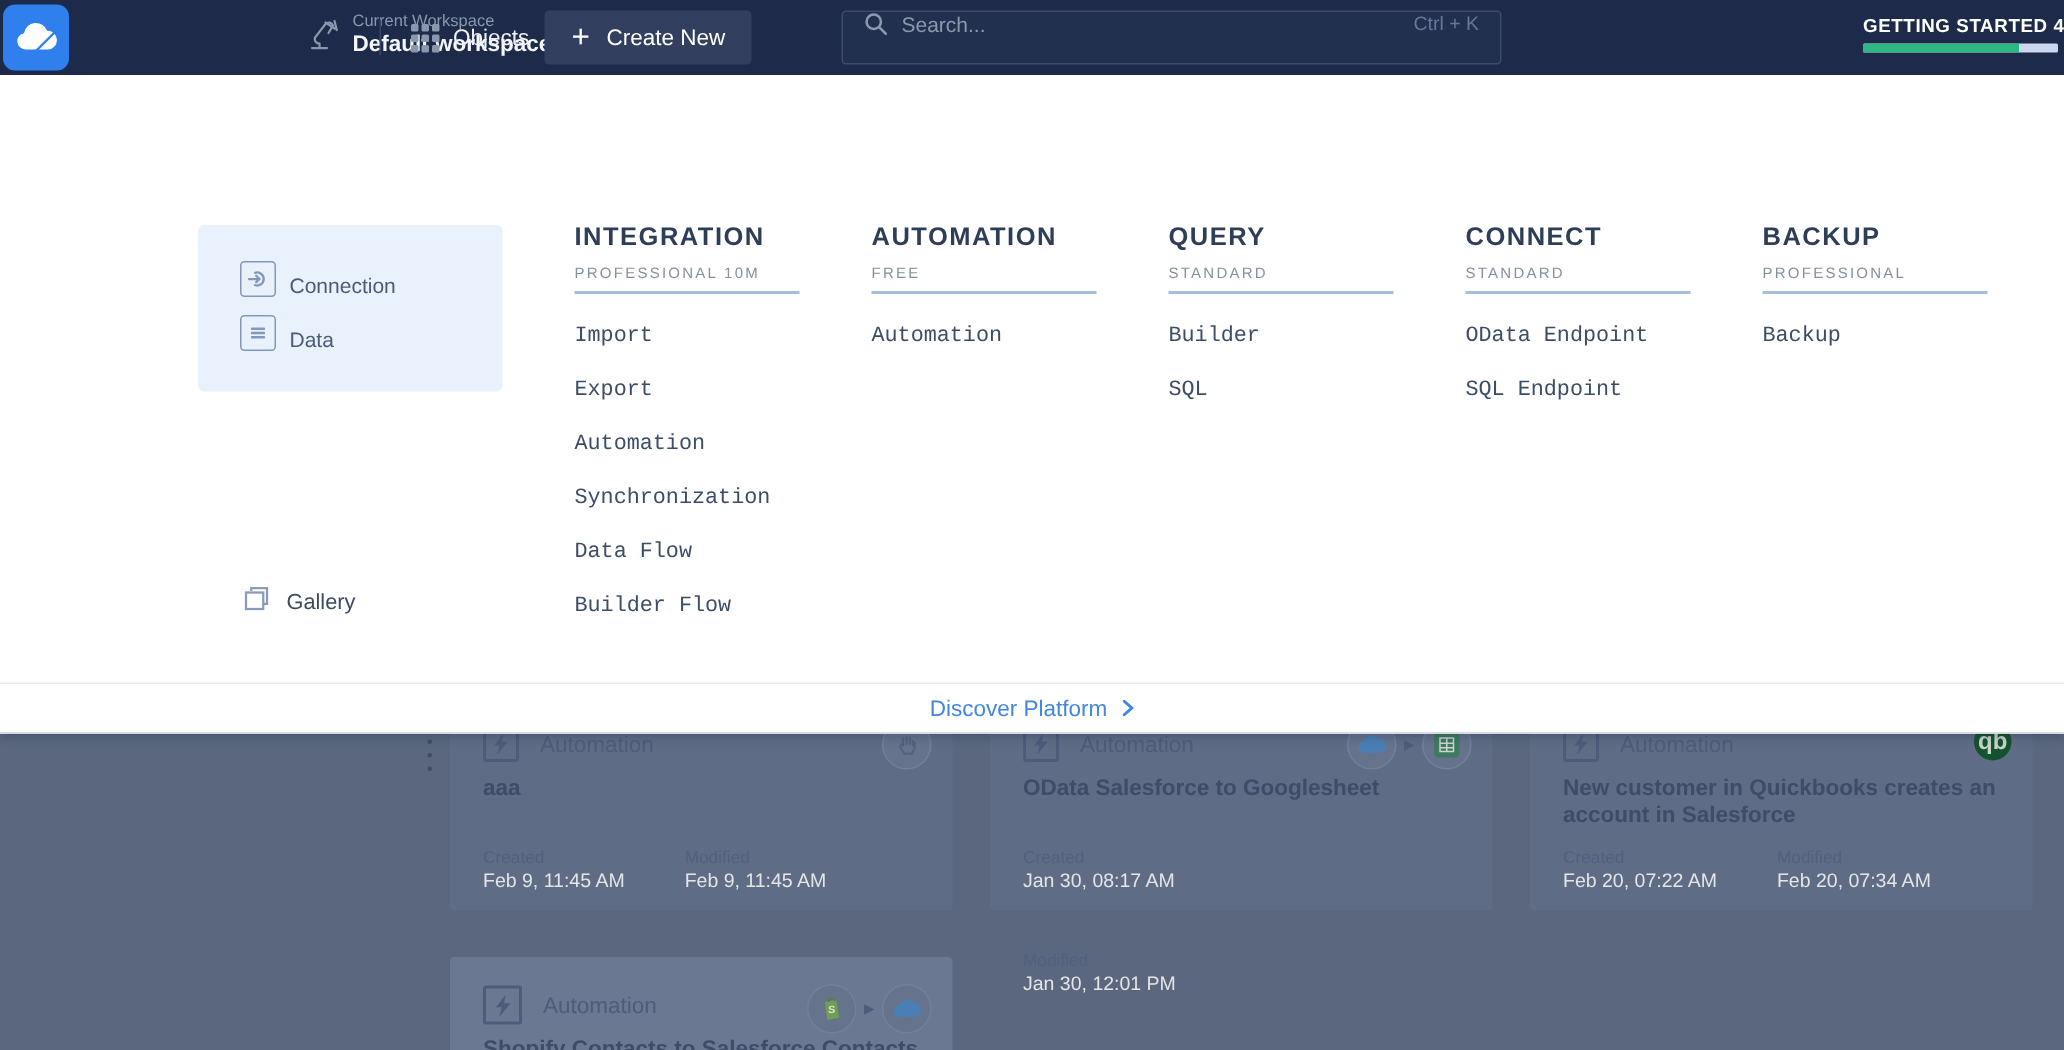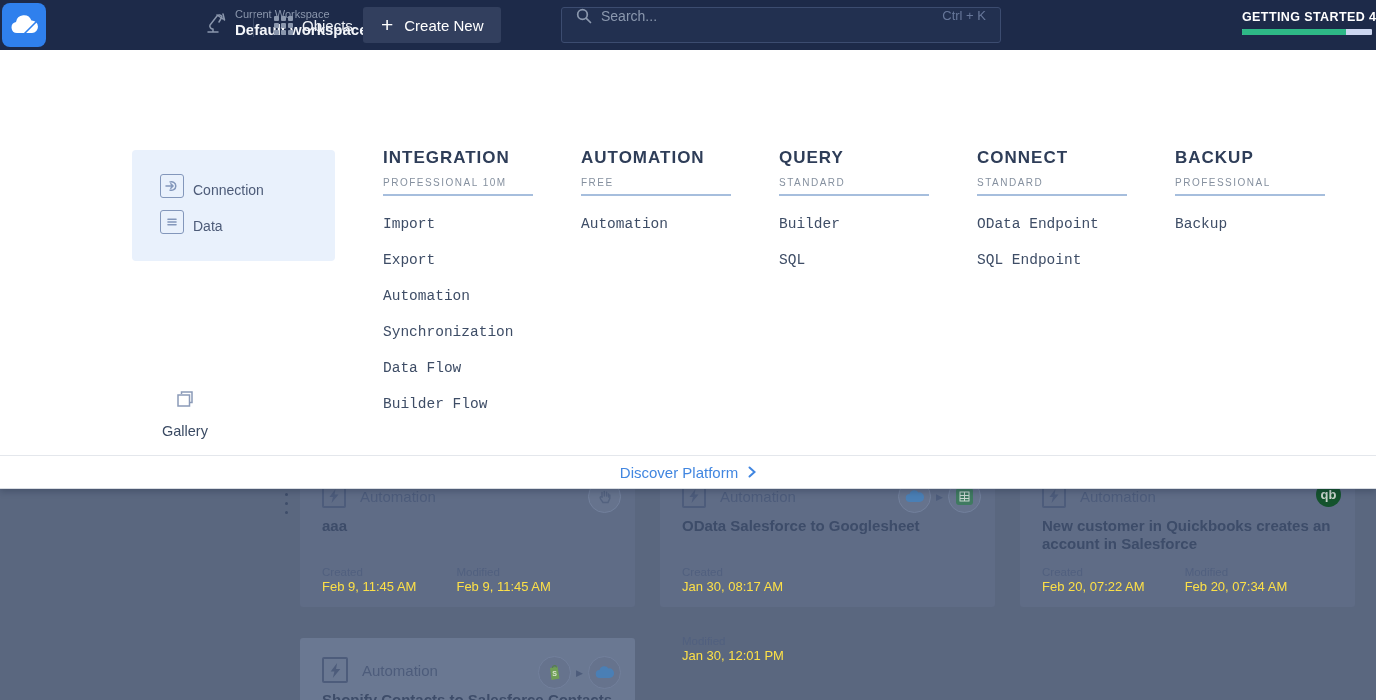--- a/index.html
+++ b/index.html
@@ -39,39 +39,39 @@
   .kebab { position:absolute; left:285px; top:443px; width:4px; cursor:pointer; }
   .kebab i { display:block; width:3px; height:3px; border-radius:50%; background:#3e4d6a; margin-bottom:6px; }
   .dim-card { position:absolute; width:335px; background:#5f6c86; border-radius:3px; cursor:pointer; }
   .dim-card.lighter { background:#6a7892; }
   .dc-head { position:absolute; left:22px; display:flex; align-items:center; gap:14px; }
   .bolt-box { width:24px; height:24px; border:2px solid #4d5c7b; border-radius:2px; display:flex; align-items:center; justify-content:center; }
   .dc-type { font-size:15px; color:#4d5c7b; }
   .dc-title { position:absolute; left:22px; width:300px; font-size:15px; font-weight:700; color:#3d4c69; line-height:18px; }
   .dc-dates { position:absolute; left:22px; display:flex; gap:40px; }
   .dc-col .dc-lbl { font-size:11.5px; color:#51607f; line-height:14px; }
-  .dc-col .dc-val { font-size:13px; color:#fde047; line-height:15px; }
+  .dc-col .dc-val { font-size:13px; color:#e5e5e5; line-height:15px; }
   .dc-icons { position:absolute; right:14px; display:flex; align-items:center; gap:5px; }
   .conn-circle { width:33px; height:33px; border-radius:50%; background:#66738d; border:1px solid #72809c;
     display:flex; align-items:center; justify-content:center; }
   .mini-arrow { color:#4d5c7b; font-size:9px; }
-  .qb-badge { width:25px; height:25px; border-radius:50%; background:#14532d; color:#c8d4cb; font-size:13px; font-weight:700;
+  .qb-badge { width:25px; height:25px; border-radius:50%; background:#14532d; color:#c8d4cb; font-size:16px; font-weight:700;
     display:flex; align-items:center; justify-content:center; }
   .sheets-badge { width:17px; height:17px; background:#3f7a60; border-radius:3px;
     display:flex; align-items:center; justify-content:center; }
 
   
   .megamenu { position:absolute; top:50px; left:0; width:1376px; height:439px; background:#ffffff; z-index:10;
     box-shadow:0 3px 6px rgba(20,30,55,.25); }
   .side-panel { position:absolute; left:132px; top:100px; width:203px; height:111px; background:#e9f1fc; border-radius:4px; }
   .side-item { position:absolute; left:28px; display:flex; align-items:flex-end; gap:9px; cursor:pointer; }
   .sq-icon { width:24px; height:24px; border:1.5px solid #8397bb; border-radius:3px;
     display:flex; align-items:center; justify-content:center; }
   .side-label { font-size:14px; color:#4d5b78; }
-  .gallery { position:absolute; left:162px; top:340px; display:flex; align-items:center; gap:11px; cursor:pointer;flex-direction:column; }
+  .gallery { position:absolute; left:162px; top:340px; display:flex; align-items:center; gap:11px; cursor:pointer; }
   .gallery-label { font-size:14.5px; color:#3a4a63; }
   .col { position:absolute; top:98px; width:160px; }
   .col-title { font-size:17px; font-weight:700; color:#2e3d58; letter-spacing:1px; }
   .col-plan { margin-top:9px; font-size:10px; color:#85909f; letter-spacing:1.5px; }
   .col-rule { margin-top:6px; width:150px; height:2px; background:#a6bedd; }
   .col-item { margin-top:20px; font-size:14.5px; color:#3e4d66; height:16px; cursor:pointer;font-family:Liberation Mono, monospace; }
   .col-item:first-of-type { margin-top:17px; }
   .menu-footer { position:absolute; left:0; top:405px; width:1376px; height:34px; border-top:1px solid #e4e7ec;
     border-bottom:1px solid #d8dce2; background:#fff; display:flex; align-items:center; justify-content:center; }
   .discover { display:flex; align-items:center; gap:10px; color:#4186e0; font-size:15px; cursor:pointer; }

